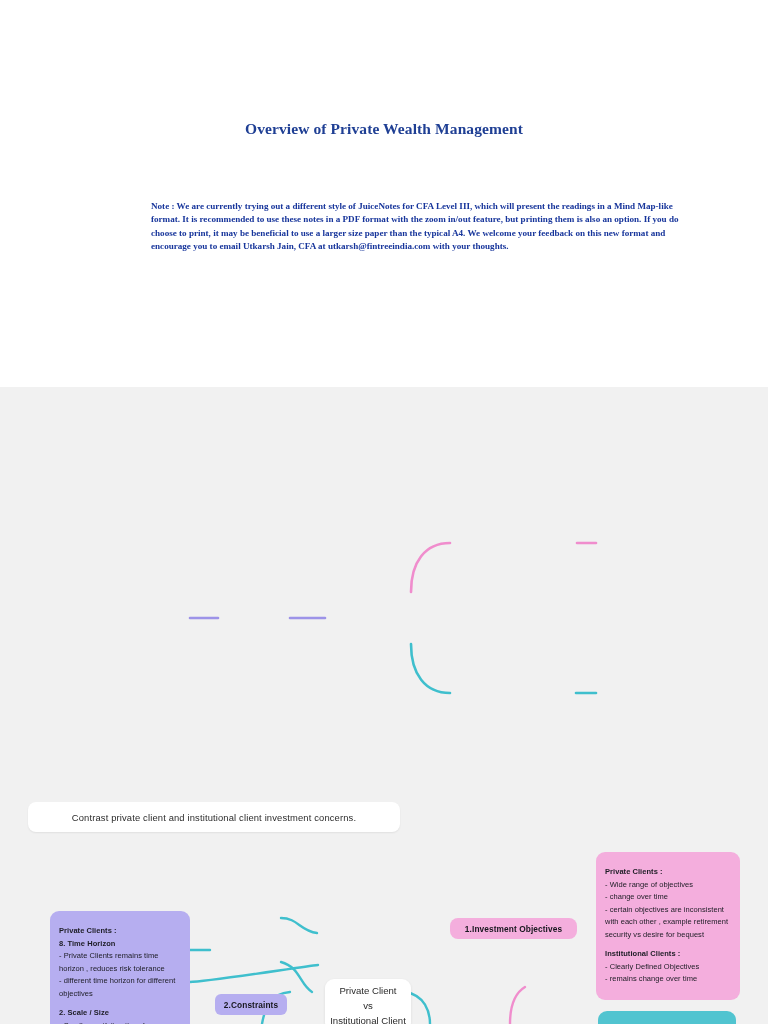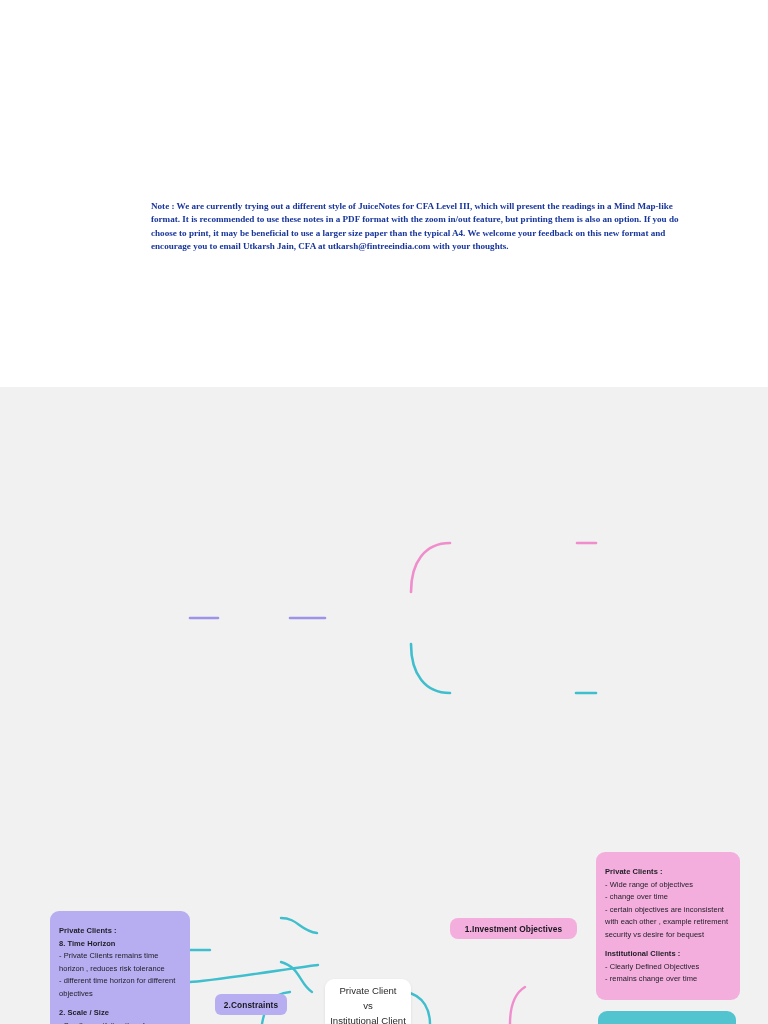--- a/index.html
+++ b/index.html
@@ -78,20 +78,21 @@
   .detail.teal   { background: #51c4d0; }
   .detail b { font-weight: bold; display: block; }
   .detail .sp { display: block; height: 7px; }
 </style>
 </head>
 <body>
 
 <div id="root">
 
   <div class="page-white">
+    <div class="doc-title">Overview of Private Wealth Management</div>
     <div class="doc-note">Note : We are currently trying out a different style of JuiceNotes for CFA Level III, which will present the readings in a Mind Map-like format. It is recommended to use these notes in a PDF format with the zoom in/out feature, but printing them is also an option. If you do choose to print, it may be beneficial to use a larger size paper than the typical A4. We welcome your feedback on this new format and encourage you to email Utkarsh Jain, CFA at utkarsh@fintreeindia.com with your thoughts.</div>
   </div>
 
   <div class="page-grey">
 
     <svg class="wires" viewBox="0 0 768 637">
 
       <path d="M411,205 C411,175 425,156 450,156" fill="none" stroke="#f08dcd" stroke-width="2.6" stroke-linecap="round"></path>
 
       <path d="M577,156 L596,156" fill="none" stroke="#f08dcd" stroke-width="2.6" stroke-linecap="round"></path>
@@ -109,20 +110,23 @@
       <path d="M190,595 C206,595 300,580 318,578" fill="none" stroke="#3fbfcd" stroke-width="2.4" stroke-linecap="round"></path>
 
       <path d="M281,575 C300,580 300,598 312,605" fill="none" stroke="#3fbfcd" stroke-width="2.4" stroke-linecap="round"></path>
 
       <path d="M290,605 C270,607 265,620 262,637" fill="none" stroke="#3fbfcd" stroke-width="2.4" stroke-linecap="round"></path>
 
       <path d="M405,605 C425,608 430,625 430,637" fill="none" stroke="#3fbfcd" stroke-width="2.4" stroke-linecap="round"></path>
       <path d="M510,637 C510,620 515,606 525,600" fill="none" stroke="#f08dcd" stroke-width="2.4" stroke-linecap="round"></path>
     </svg>
 
+    <div class="node stmt" style="left:28px; top:415px; width:372px; height:30px;">
+      <span>Contrast private client and institutional client investment concerns.</span>
+    </div>
 
     <div class="node root-node" style="left:325px; top:592px; width:86px; height:52px;">
       <span>Private Client</span>
       <span>vs</span>
       <span>Institutional Client</span>
     </div>
 
     <div class="node pill pink" style="left:450px; top:531px; width:127px; height:21px;">
       <span>1.Investment Objectives</span>
     </div>

